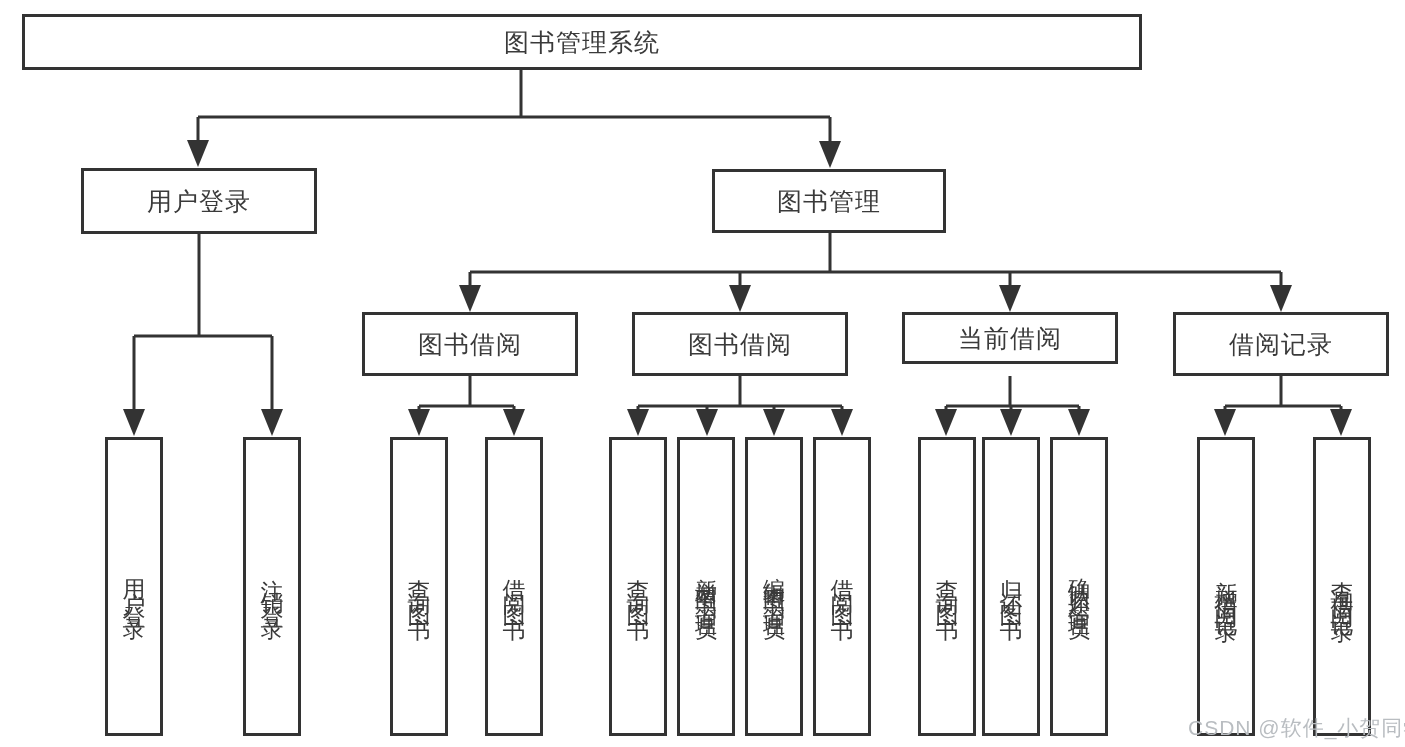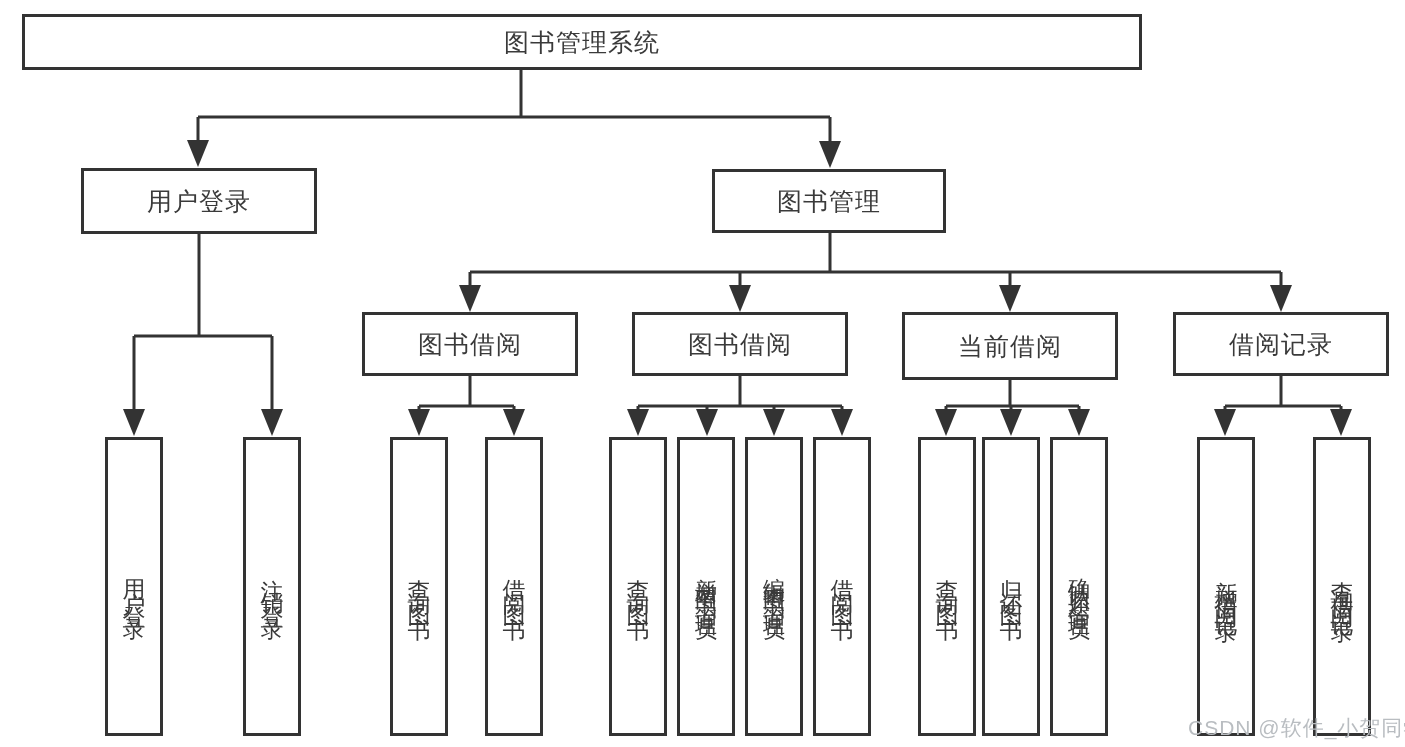--- a/index.html
+++ b/index.html
@@ -113,21 +113,21 @@
   <div class="node h-label" style="left:712px; top:169px; width:234px; height:64px;">
     <span>图书管理</span>
   </div>
 
   <div class="node h-label" style="left:362px; top:312px; width:216px; height:64px;">
     <span>图书借阅</span>
   </div>
   <div class="node h-label" style="left:632px; top:312px; width:216px; height:64px;">
     <span>图书借阅</span>
   </div>
-  <div class="node h-label" style="left:902px; top:312px; width:216px; height:68px;">
+  <div class="node h-label" style="left:902px; top:312px; width:216px; height:52px;">
     <span>当前借阅</span>
   </div>
   <div class="node h-label" style="left:1173px; top:312px; width:216px; height:64px;">
     <span>借阅记录</span>
   </div>
 
   <div class="node leaf" style="left:105px;">
     <span class="vtext len4">用户登录</span>
   </div>
   <div class="node leaf" style="left:243px;">

